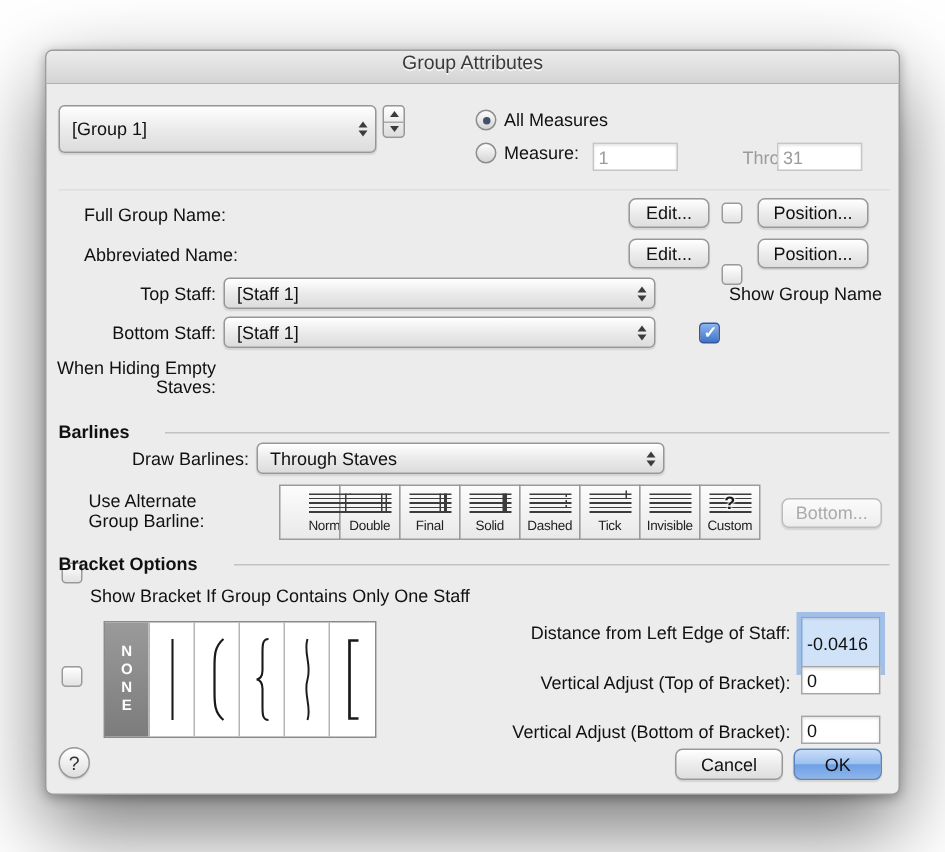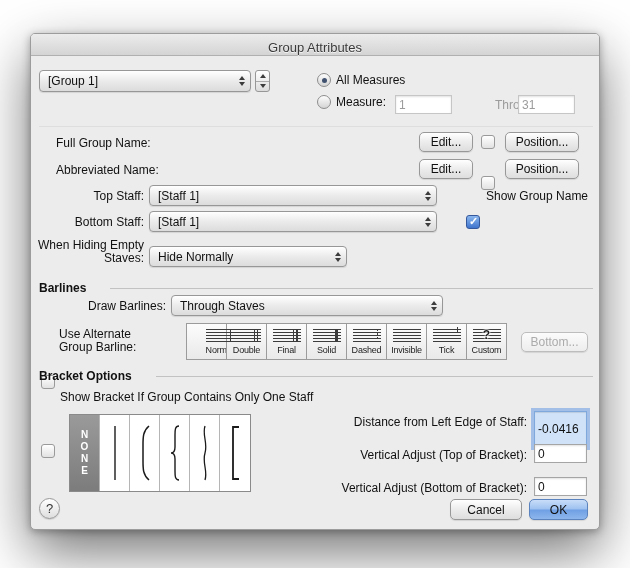--- a/index.html
+++ b/index.html
@@ -16,21 +16,21 @@
     background:#ececec;
     border:1px solid #9c9c9c;
     border-radius:5px;
     box-shadow:0 22px 55px rgba(0,0,0,.55), 0 2px 8px rgba(0,0,0,.3);
   }
   .titlebar {
     position:absolute; left:0; top:0; right:0; height:22px;
     background:linear-gradient(#ececec,#d4d4d4);
     border-bottom:1px solid #b0b0b0;
     border-radius:4px 4px 0 0;
-    display:flex; align-items:flex-end; justify-content:center;
+    display:flex; align-items:flex-start; justify-content:center;
   }
   .title { font-size:13px; color:#3a3a3a; text-shadow:0 1px 0 rgba(255,255,255,.7); }
   .abs { position:absolute; }
   .lbl { font-size:12px; color:#111; white-space:nowrap; }
   .dimtxt { color:#9b9b9b;margin-left:32px; }
   .rrow { display:flex; align-items:center; gap:5px; }
 
   
   .popup {
     display:flex; align-items:center; justify-content:space-between;
@@ -159,21 +159,21 @@
 </style>
 </head>
 <body>
 
 <div class="win">
 
   <div class="titlebar">
     <span class="title">Group Attributes</span>
   </div>
 
-  <div class="popup abs" style="left:8px;top:36px;width:212px;height:22px">
+  <div class="popup abs" style="left:8px;top:36px;width:212px;height:32px">
     <span>[Group 1]</span>
     <span class="popup-arrows">
         <i class="tu"></i>
         <i class="td"></i>
       </span>
   </div>
   <div class="stepper abs" style="left:224px;top:36px">
     <div class="step up">
         <i class="tu"></i>
       </div>
@@ -231,27 +231,20 @@
     <span class="popup-arrows">
         <i class="tu"></i>
         <i class="td"></i>
       </span>
   </div>
 
   <div class="rlabel" style="left:0;top:205px;width:113px;line-height:13px">
     <div>When Hiding Empty</div>
     <div>Staves:</div>
   </div>
-  <div class="popup abs" style="left:118px;top:212px;width:198px;height:21px">
-    <span>Hide Normally</span>
-    <span class="popup-arrows">
-        <i class="tu"></i>
-        <i class="td"></i>
-      </span>
-  </div>
 
   <div class="section abs" style="left:8px;top:247px;width:554px">
     <span class="txt">Barlines</span>
     <div class="rule"></div>
   </div>
 
   <div class="rlabel" style="left:0;top:265px;width:135px">Draw Barlines:</div>
   <div class="popup abs" style="left:140px;top:261px;width:272px;height:21px">
     <span>Through Staves</span>
     <span class="popup-arrows">
@@ -293,28 +286,28 @@
         </div>
       <span class="bl-lbl">Solid</span>
     </div>
     <div class="bl-cell">
       <div class="staff">
           <i class="bl" style="right:3px;background:repeating-linear-gradient(to bottom,#3c3c3c 0 2px,transparent 2px 4px)"></i>
         </div>
       <span class="bl-lbl">Dashed</span>
     </div>
     <div class="bl-cell">
+      <div class="staff">
+          <i class="bl" style="right:3px;top:-2px;height:5px"></i>
+        </div>
+      <span class="bl-lbl">Tick</span>
+    </div>
+    <div class="bl-cell">
       <div class="staff"></div>
       <span class="bl-lbl">Invisible</span>
-    </div>
-    <div class="bl-cell">
-      <div class="staff">
-          <i class="bl" style="right:3px;top:-2px;height:5px"></i>
-        </div>
-      <span class="bl-lbl">Tick</span>
     </div>
     <div class="bl-cell">
       <div class="staff">
           <span class="q">?</span>
         </div>
       <span class="bl-lbl">Custom</span>
     </div>
   </div>
 
   <div class="btn disabled abs" style="left:490px;top:298px;width:67px;height:20px">

